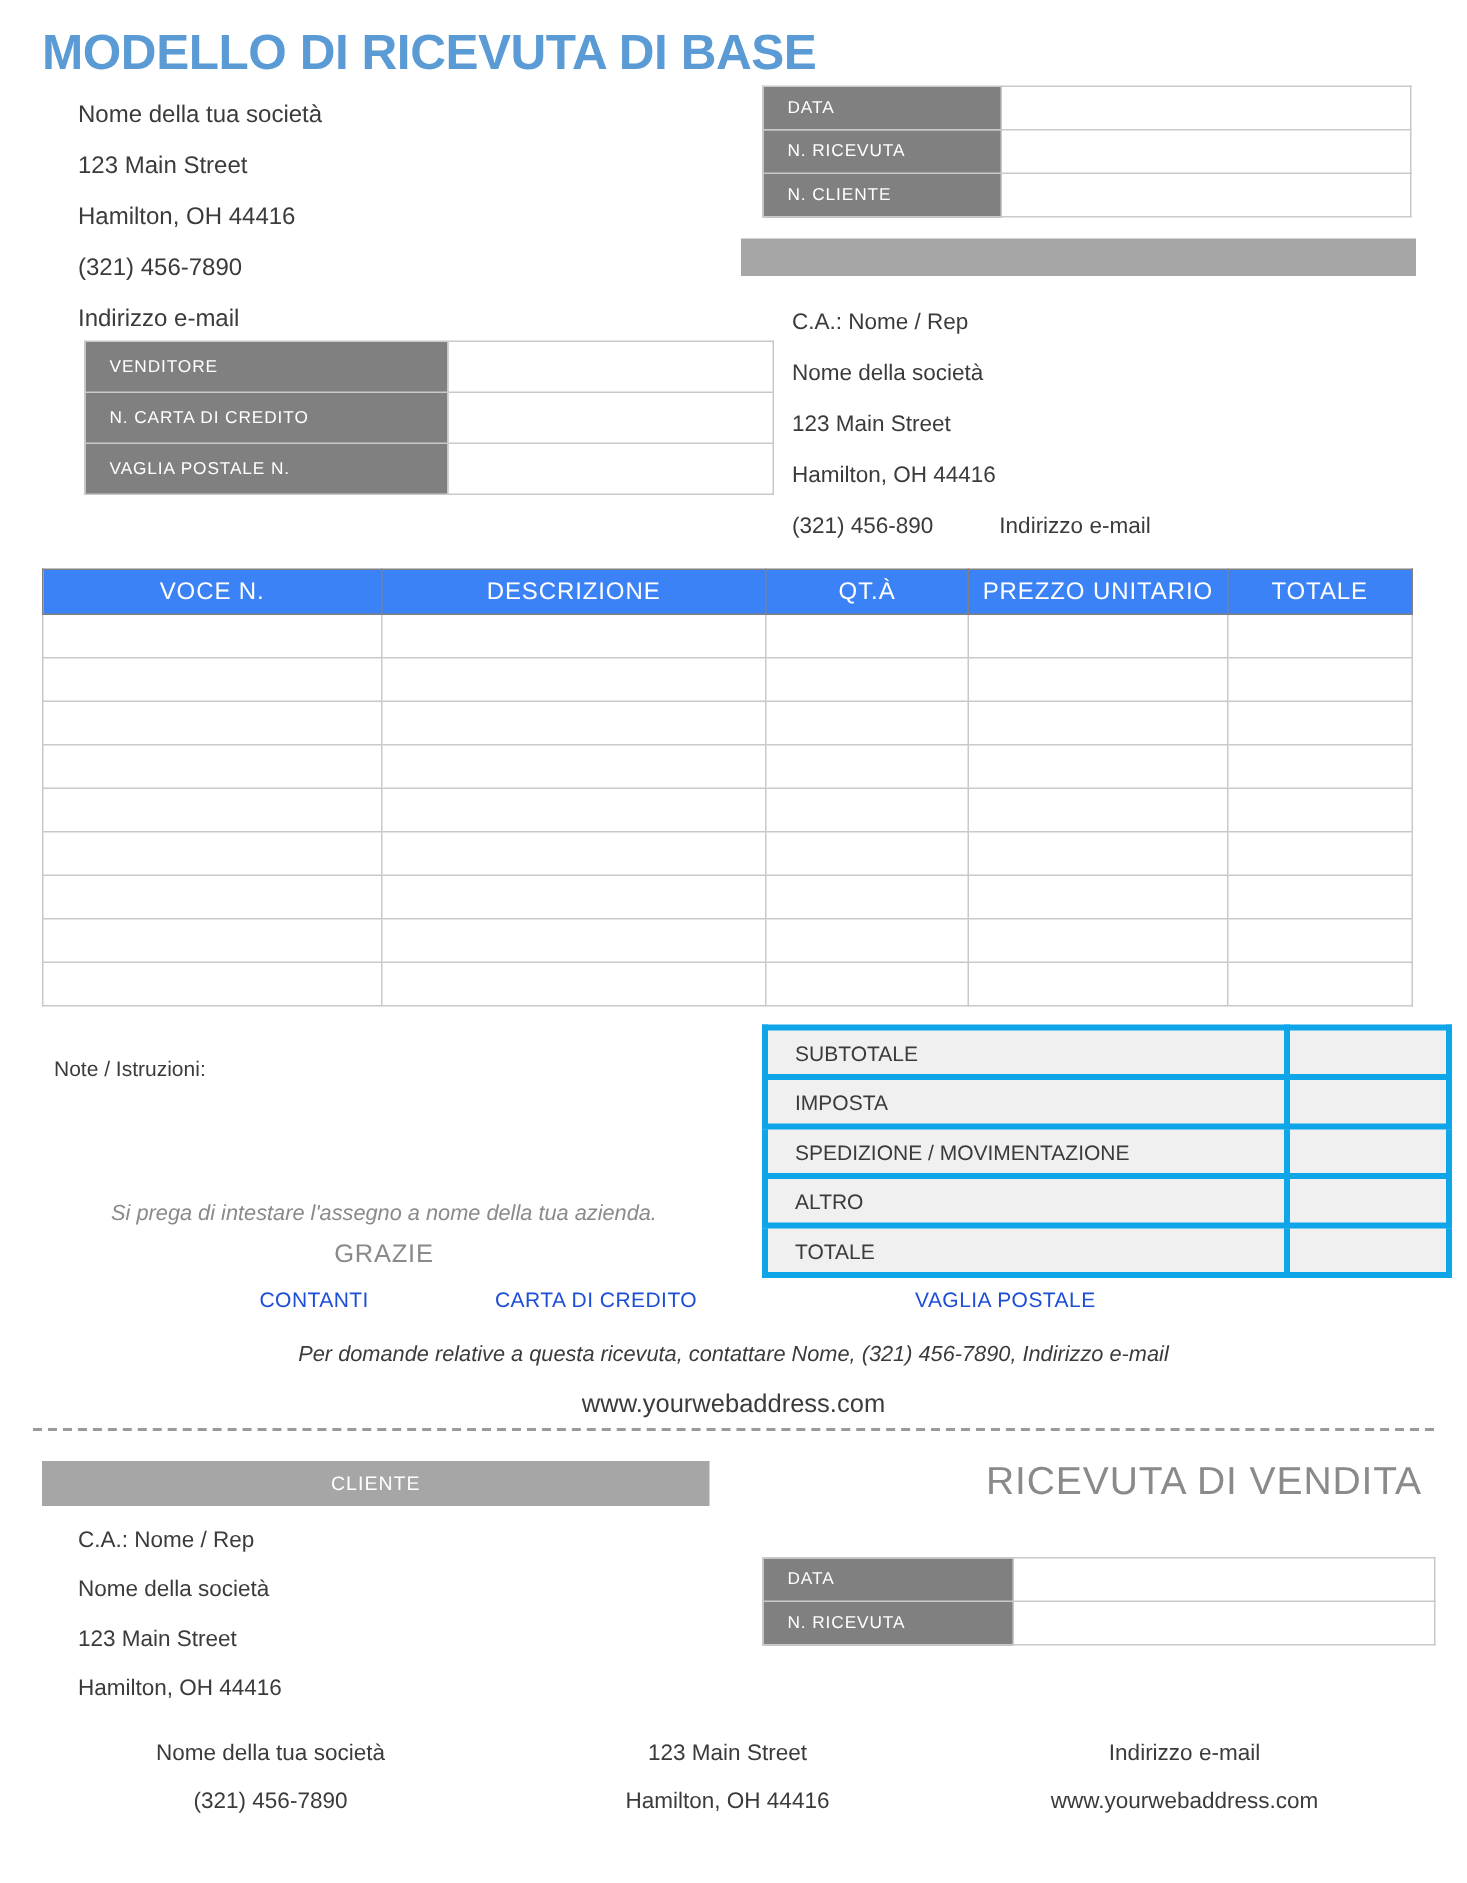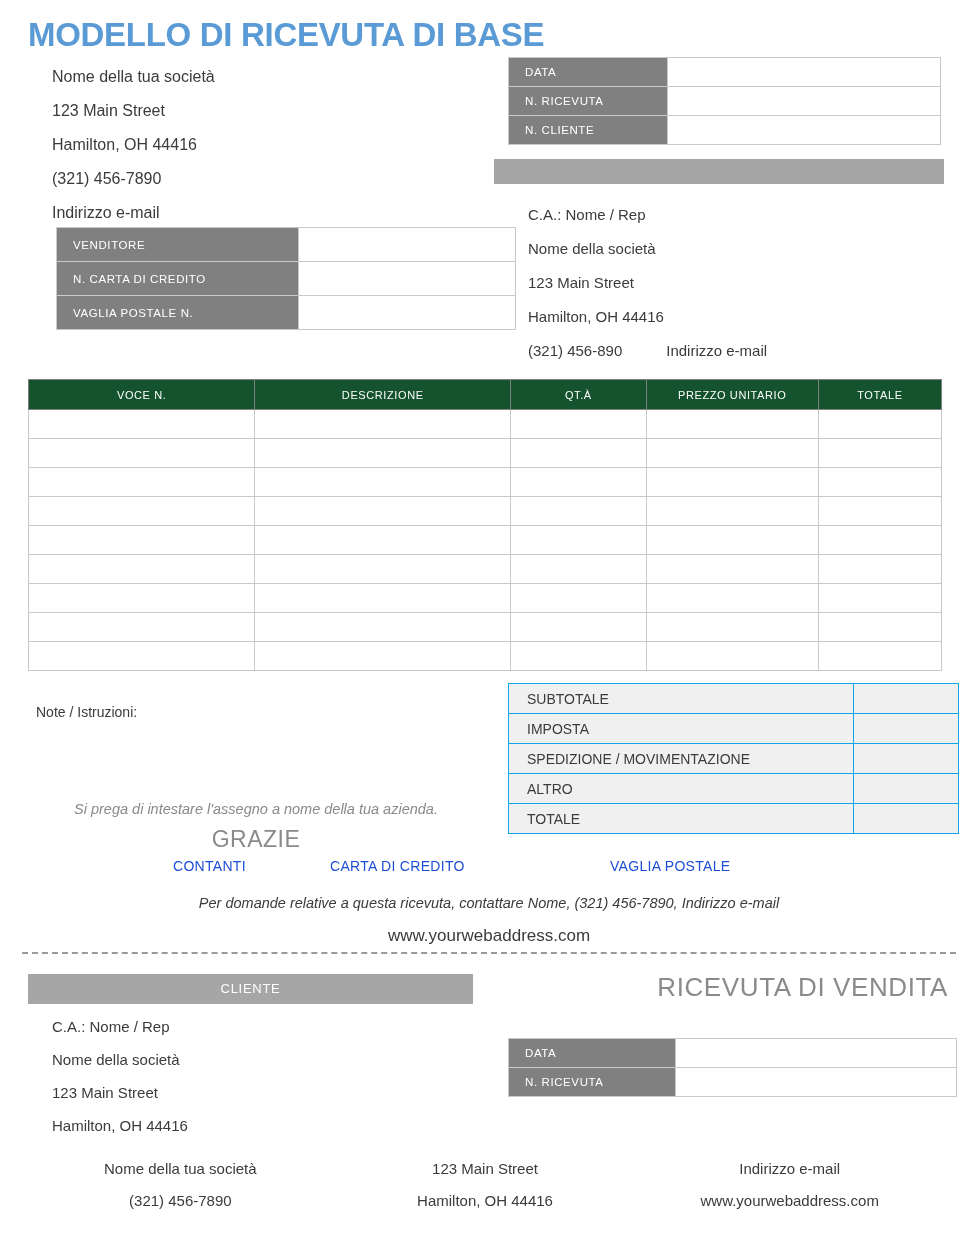--- a/index.html
+++ b/index.html
@@ -108,23 +108,23 @@
 
   
   #items {
     position: absolute;
     left: 28px;
     top: 379px;
     width: 914px;
     border-collapse: collapse;
   }
   #items th {
-    background: #14532d;
+    background: #3b82f6;
     color: #ffffff;
-    font-size: 11px;
+    font-size: 16px;
     font-weight: normal;
     letter-spacing: 0.6px;
     height: 27px;
     border: 1px solid #808080;
     text-align: center;
   }
   #items td {
     border: 1px solid #c9c9c9;
     height: 28px;
     padding: 0;
@@ -160,34 +160,34 @@
     font-size: 14.5px;
     font-style: italic;
     color: #8a8a8a;
   }
   .notes-thanks {
     position: absolute;
     left: 0;
     top: 126px;
     width: 456px;
     text-align: center;
-    font-size: 23px;
+    font-size: 17px;
     color: #8a8a8a;
     letter-spacing: 0.5px;
   }
 
   
   #totals {
     position: absolute;
     left: 508px;
     top: 683px;
     border-collapse: collapse;
   }
   #totals td {
-    border: 1px solid #0ea5e9;
+    border: 4px solid #0ea5e9;
     height: 29px;
     padding: 0;
     background: #f0f0f0;
   }
   #totals .t-lab {
     width: 326px;
     font-size: 14px;
     color: #3b3b3b;
     padding-left: 18px !important;
     white-space: nowrap;

